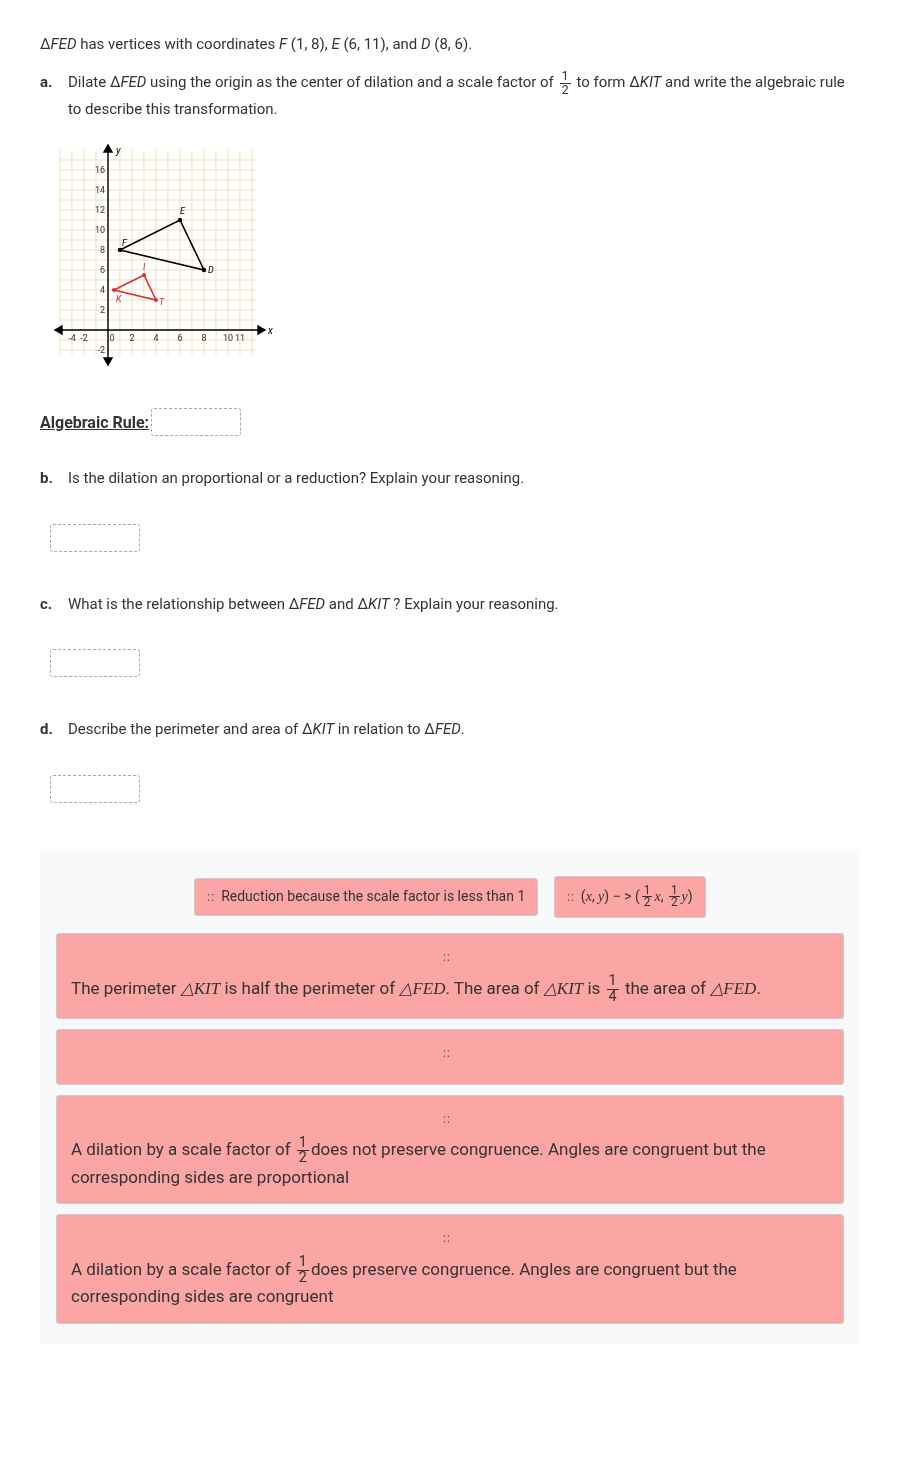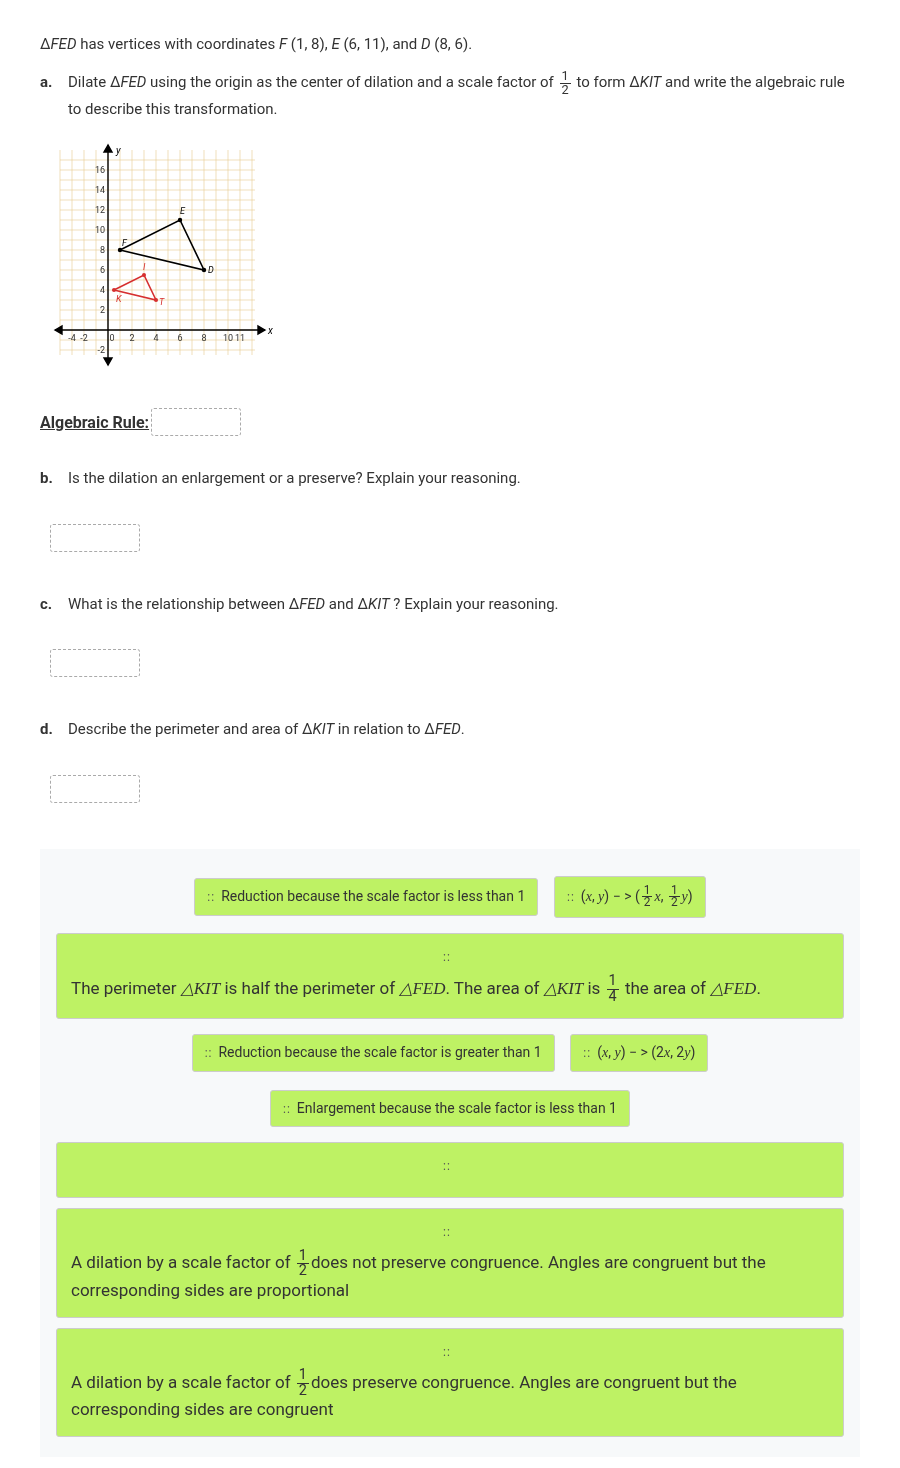--- a/index.html
+++ b/index.html
@@ -34,21 +34,21 @@
   .drop-slot.small { margin: 14px 0 26px 10px; }
   .ans-area {
     background: #f7f9fa;
     padding: 14px 10px 10px;
     margin-top: 20px;
   }
   .chip-row { text-align: center; margin: 8px 0; }
   .chip {
     display: inline-block;
     border: 1px solid #ccc;
-    background: #bef264;
+    background: #fca5a5;
     border-radius: 3px;
     padding: 8px 12px;
     margin: 5px 6px;
     font-size: 14px;
     vertical-align: middle;
     cursor: grab;
     line-height: 1.4;
   }
   .chip.wide {
     display: block;
@@ -186,21 +186,21 @@
 
 
 <div class="rule-line">
   <span class="rule-label">Algebraic Rule:</span>
   <span class="drop-slot"></span>
 </div>
 
 
 <div class="question-row">
   <div class="q-marker">b.</div>
-  <div class="q-text">Is the dilation an enlargement or a preserve? Explain your reasoning.</div>
+  <div class="q-text">Is the dilation an proportional or a reduction? Explain your reasoning.</div>
 </div>
 <div class="drop-slot small"></div>
 
 
 <div class="question-row">
   <div class="q-marker">c.</div>
   <div class="q-text">What is the relationship between Δ<span class="italic">FED</span> and Δ<span class="italic">KIT</span> ? Explain your reasoning.</div>
 </div>
 <div class="drop-slot small"></div>
 
@@ -216,27 +216,20 @@
   <div class="chip-row">
     <span class="chip"><span class="handle">::</span><span>Reduction because the scale factor is less than 1</span></span>
     <span class="chip"><span class="handle">::</span><span>(<span class="mathish">x</span>, <span class="mathish">y</span>) − &gt; (<span class="frac"><span class="num">1</span><span class="den">2</span></span><span class="mathish">x</span>, <span class="frac"><span class="num">1</span><span class="den">2</span></span><span class="mathish">y</span>)</span></span>
   </div>
 
   <div class="chip wide">
     <div class="handle-row"><span class="handle">::</span></div>
     <span>The perimeter <span class="mathish">△KIT</span> is half the perimeter of <span class="mathish">△FED</span>. The area of <span class="mathish">△KIT</span> is <span class="frac"><span class="num">1</span><span class="den">4</span></span> the area of <span class="mathish">△FED</span>.</span>
   </div>
 
-  <div class="chip-row">
-    <span class="chip"><span class="handle">::</span><span>Reduction because the scale factor is greater than 1</span></span>
-    <span class="chip"><span class="handle">::</span><span>(<span class="mathish">x</span>, <span class="mathish">y</span>) − &gt; (2<span class="mathish">x</span>, 2<span class="mathish">y</span>)</span></span>
-  </div>
-  <div class="chip-row">
-    <span class="chip"><span class="handle">::</span><span>Enlargement because the scale factor is less than 1</span></span>
-  </div>
 
   <div class="chip wide">
     <div class="handle-row"><span class="handle">::</span></div>
   </div>
 
   <div class="chip wide">
     <div class="handle-row"><span class="handle">::</span></div>
     <span>A dilation by a scale factor of <span class="frac"><span class="num">1</span><span class="den">2</span></span>does not preserve congruence. Angles are congruent but the corresponding sides are proportional</span>
   </div>
 

